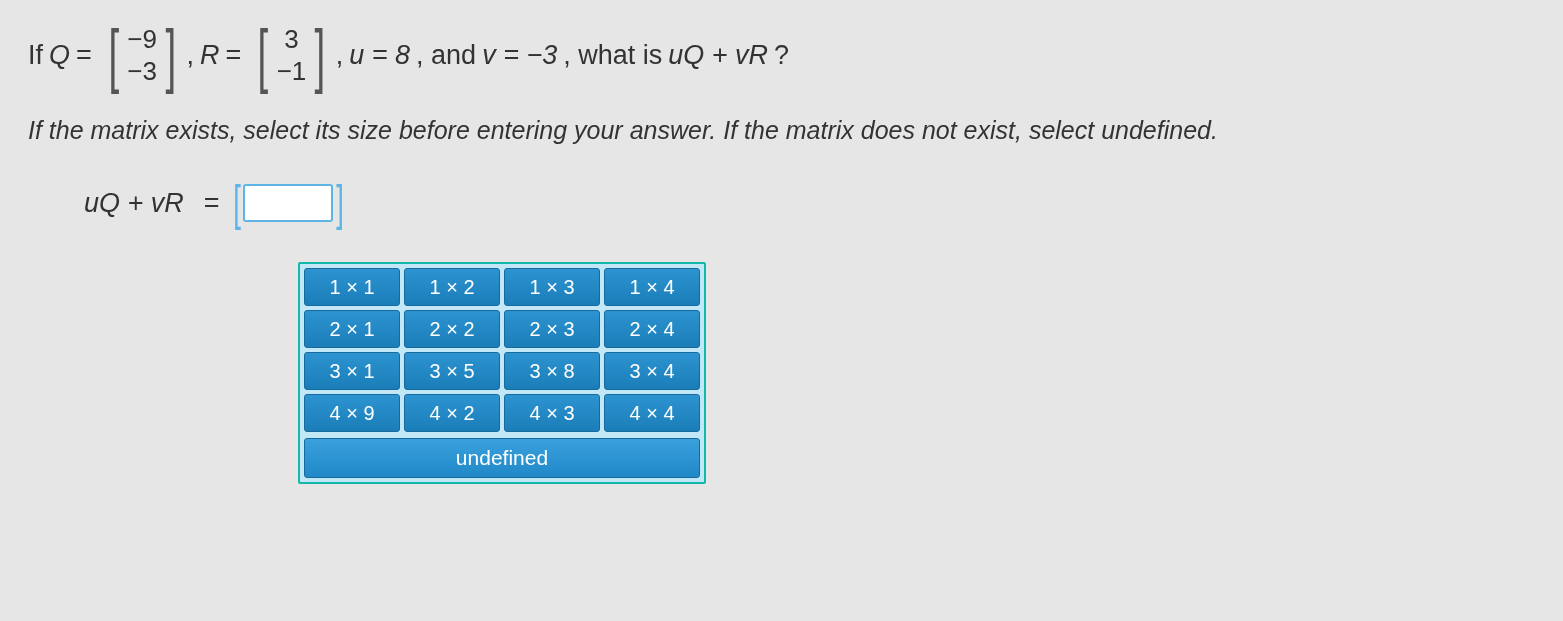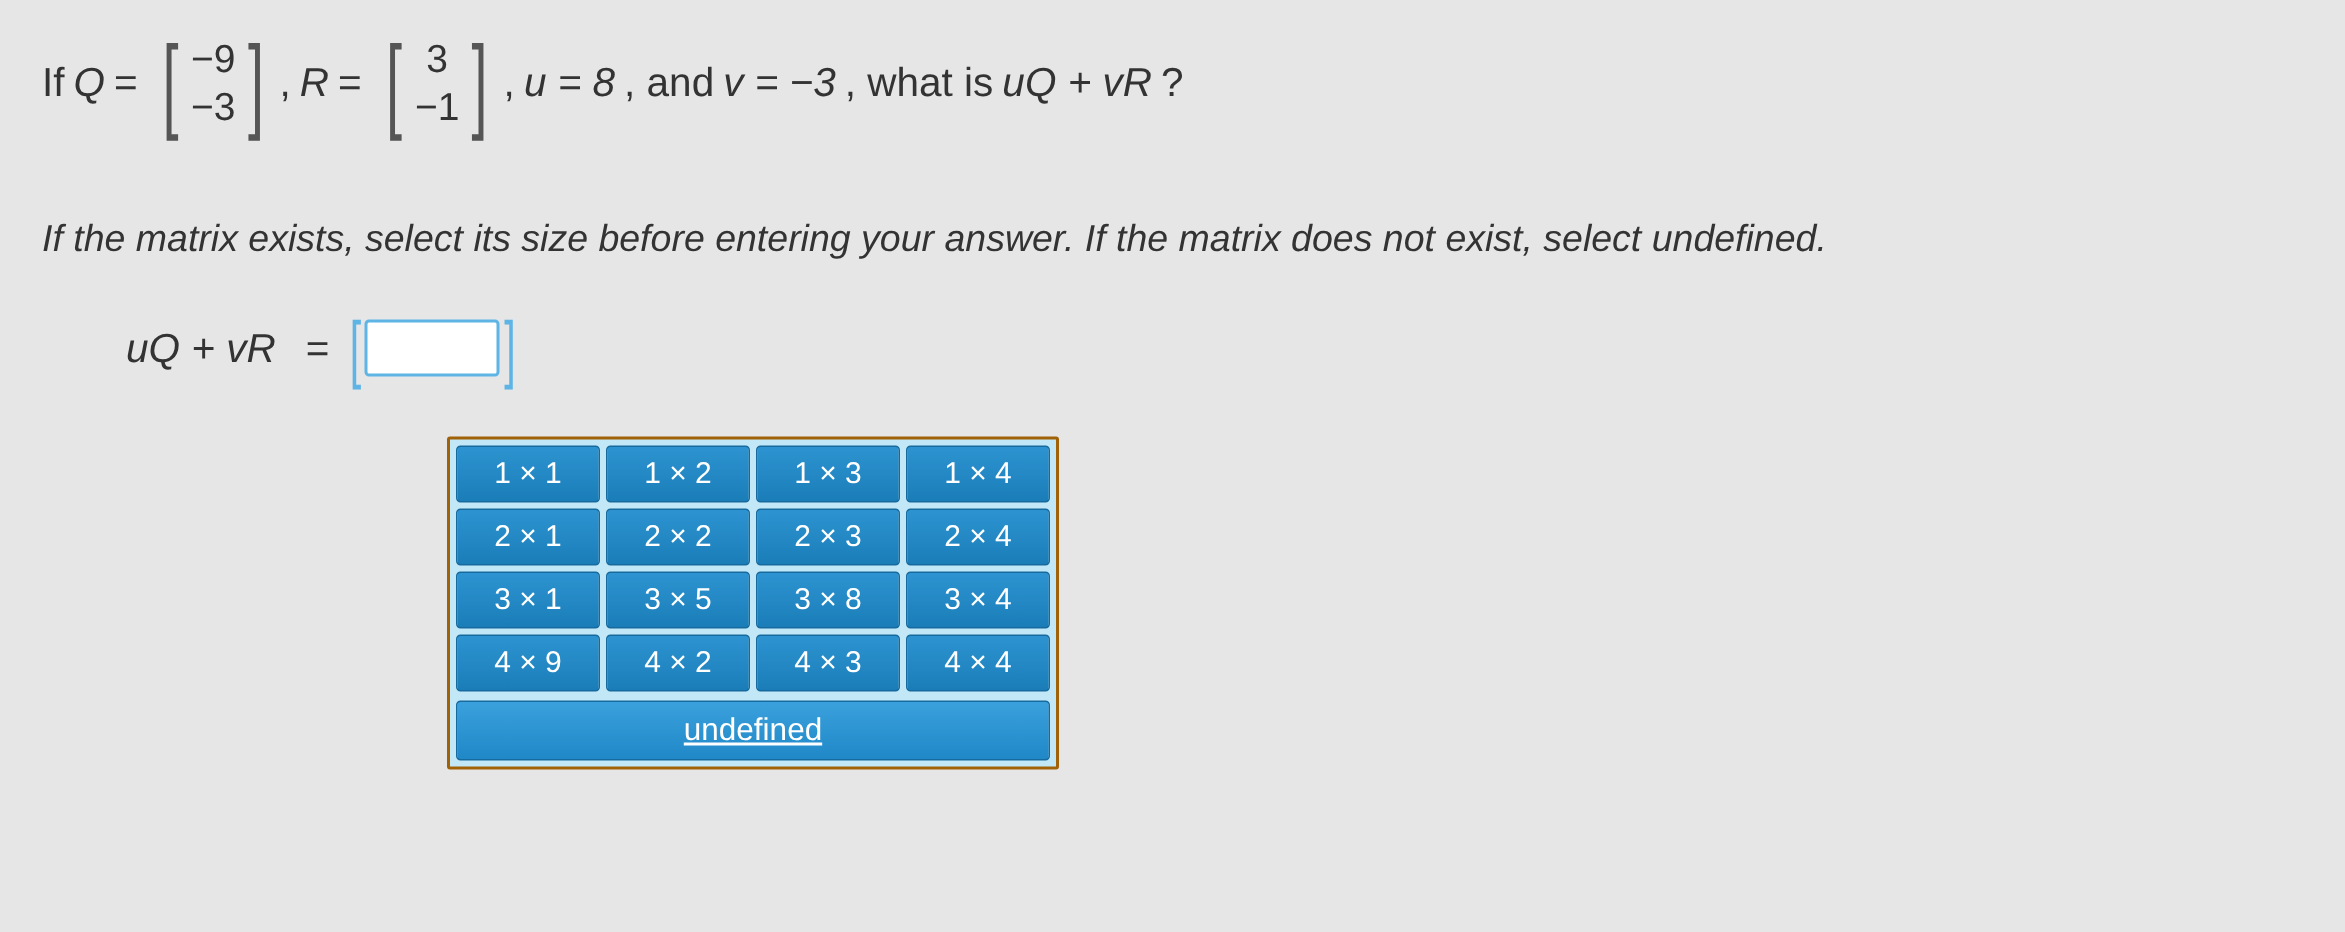--- a/index.html
+++ b/index.html
@@ -11,21 +11,21 @@
     color: #333;
     padding: 20px 28px;
     overflow: hidden;
   }
   .question-line {
     display: flex;
     align-items: center;
     flex-wrap: wrap;
     font-size: 27px;
     color: #333;
-    margin-bottom: 52px;
+    margin-bottom: 23px;
     text-align: center;
   }
   .question-line .seg { margin-right: 6px; }
   .ital { font-style: italic; }
   .matrix {
     display: inline-flex;
     align-items: center;
     margin: 0 6px;
   }
   .bracket {
@@ -74,21 +74,21 @@
     border-radius: 3px;
     font-size: 22px;
     text-align: center;
     color: #333;
     outline: none;
   }
   .size-grid-wrap {
     margin-left: 270px;
     display: inline-block;
     background: #c2e8f7;
-    border: 2px solid #a16207;
+    border: 2px solid #14b8a6;
     padding: 4px;
     border-radius: 2px;
   }
   .size-grid {
     display: grid;
     grid-template-columns: repeat(4, 96px);
     gap: 4px;
   }
   .size-btn {
     background: #1a7db8;
@@ -110,21 +110,20 @@
     color: #fff;
     border: 1px solid #166a9e;
     border-radius: 3px;
     height: 40px;
     font-size: 21px;
     display: flex;
     align-items: center;
     justify-content: center;
     cursor: pointer;
     margin-top: 2px;
-    text-decoration: underline;
   }
 </style>
 </head>
 <body>
 
 
 
 
 <div class="question-line">
   <span class="seg">If </span>

